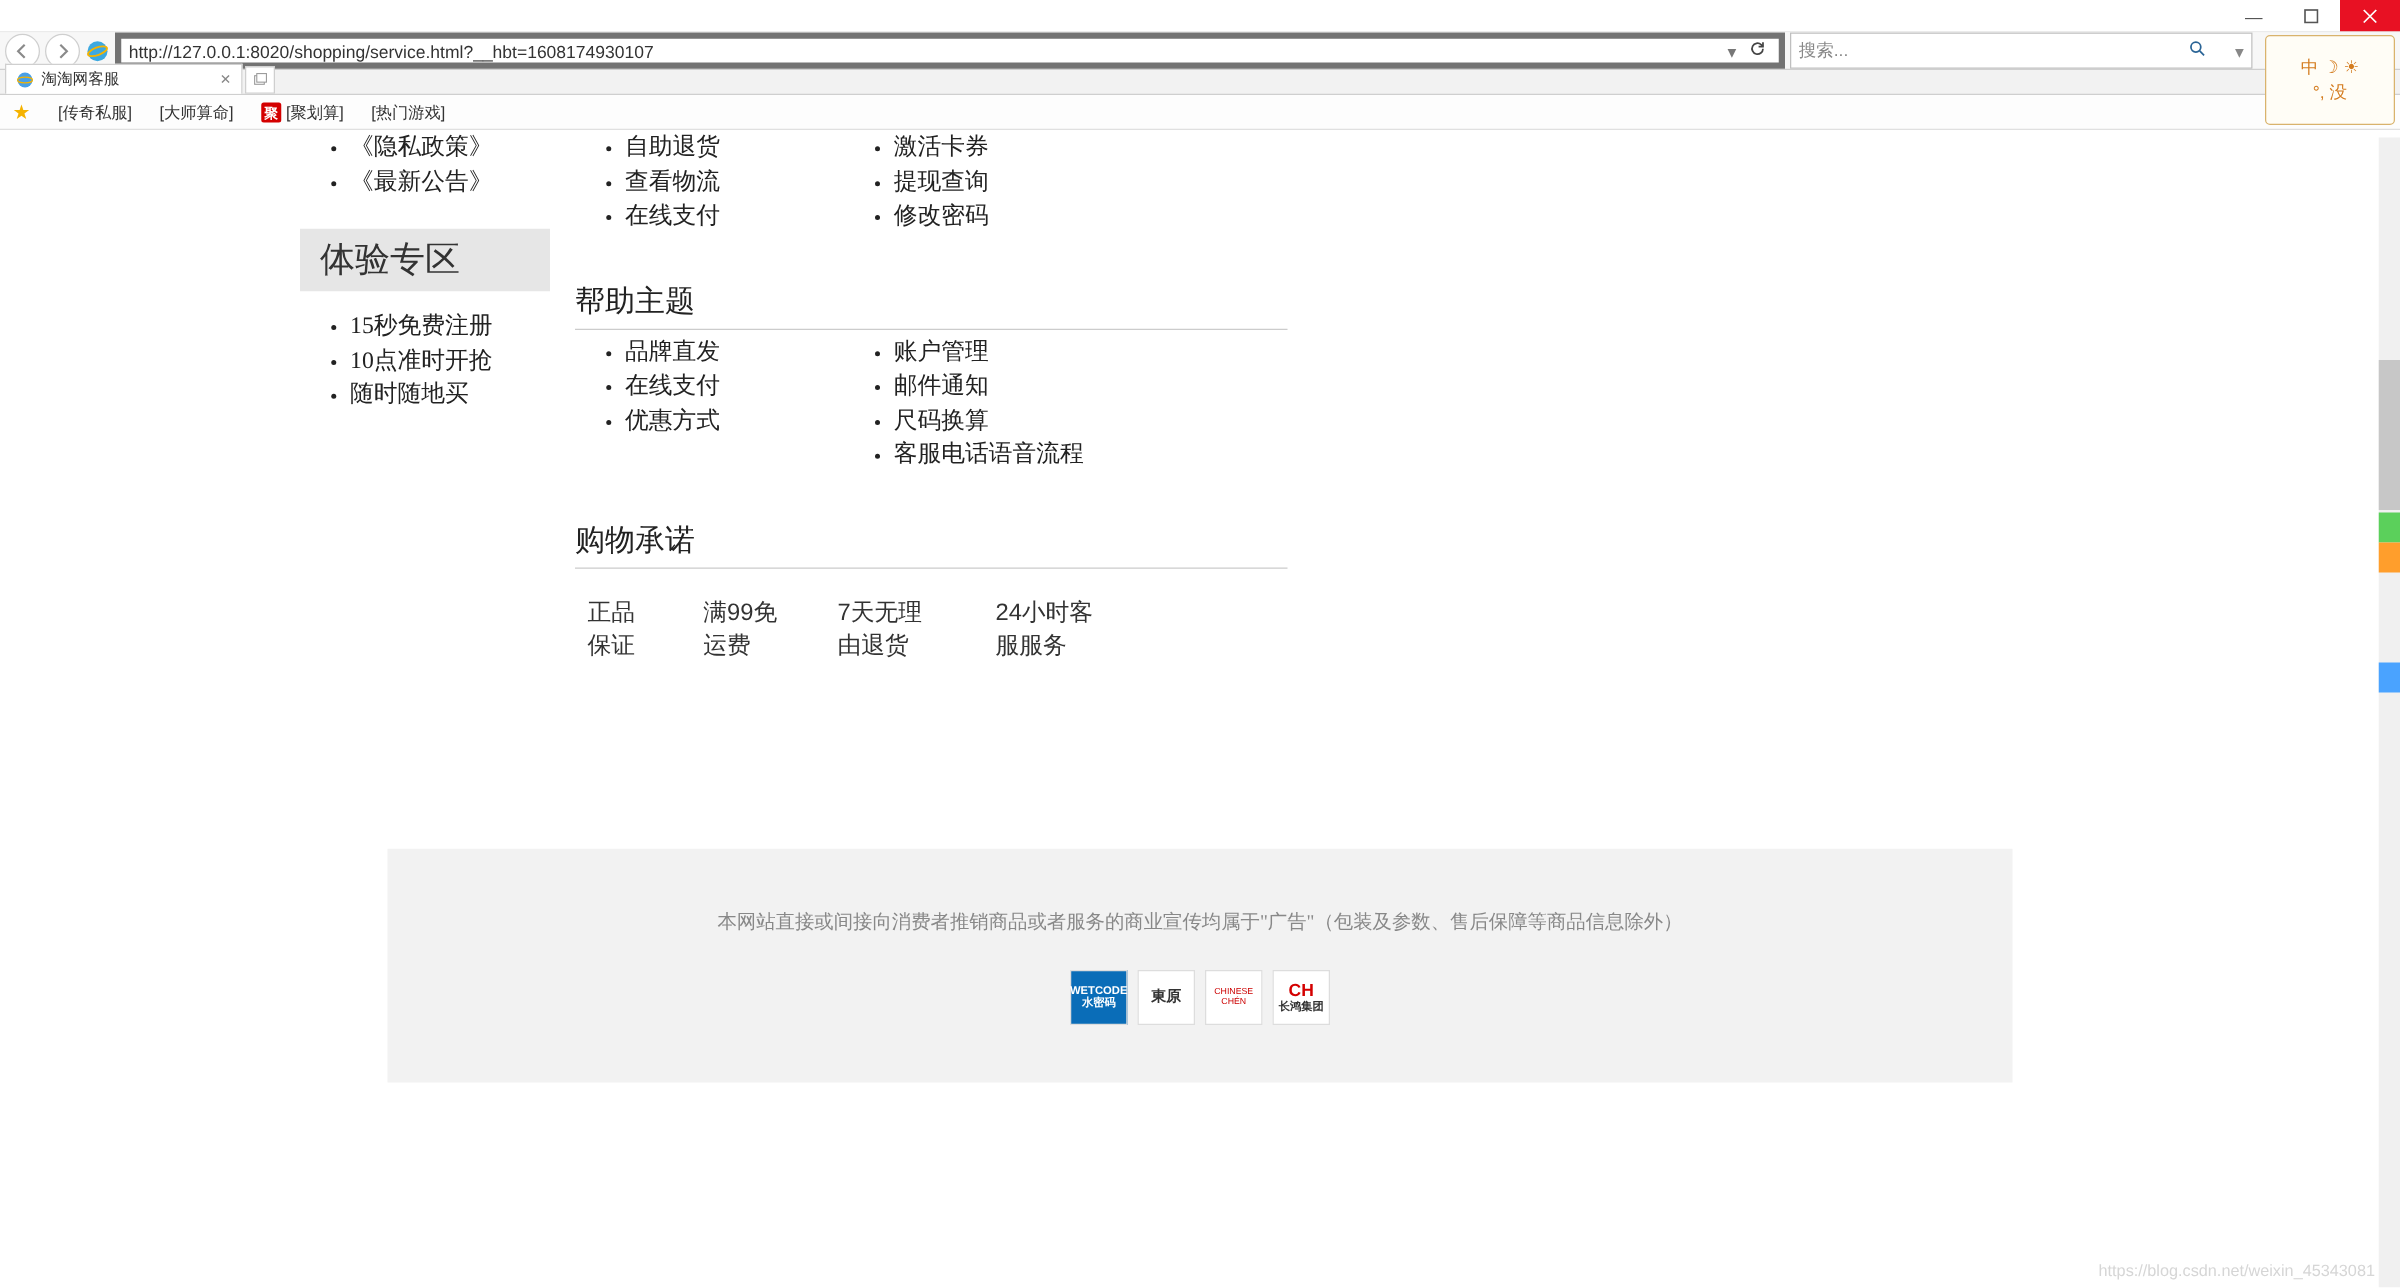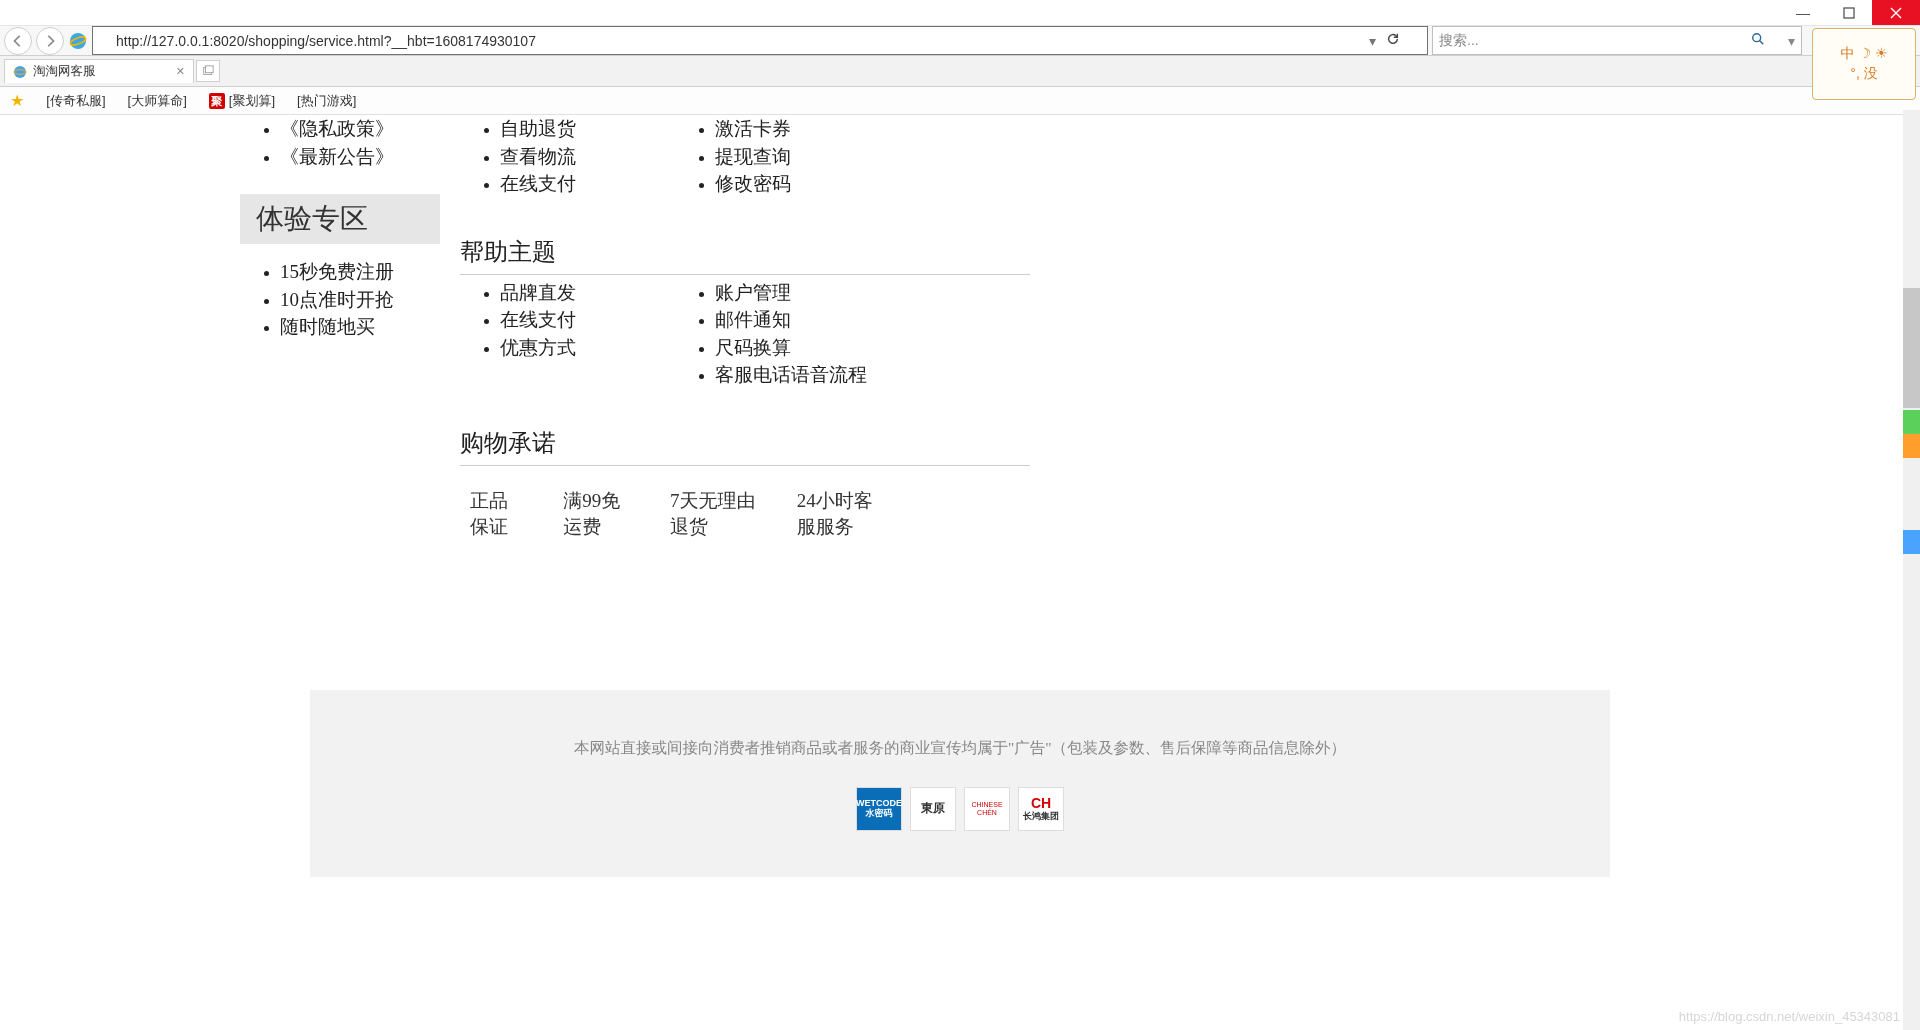--- a/index.html
+++ b/index.html
@@ -10,29 +10,29 @@
   .titlebar { height:26px; background:#fff; display:flex; justify-content:flex-end; align-items:stretch; border-bottom:1px solid #e5e5e5;}
   .titlebar .win-btn { width:46px; display:flex; align-items:center; justify-content:center; color:#555; }
   .titlebar .win-btn.close { background:#e81123; color:#fff; width:48px; }
   .titlebar .win-btn svg{width:12px;height:12px;}
 
   
   .navrow { height:30px; display:flex; align-items:stretch; padding:0 4px; gap:4px; border-bottom:1px solid #cfcfcf; background:#f7f7f7;}
   .navbtn { width:28px; height:28px; border:1px solid #cfcfcf; border-radius:14px; background:#fff; display:flex; align-items:center; justify-content:center; color:#7a7a7a; margin-top:1px;}
   .navbtn svg{width:14px;height:14px;}
   .ie-icon { width:20px; height:20px; align-self:center; display:flex; align-items:center; justify-content:center;}
-  .urlbox { flex:1; border:1px solid #737373; background:#fff; display:flex; align-items:center; padding:0 23px; font-size:14px; color:#333; gap:6px;}
+  .urlbox { flex:1; border:5px solid #737373; background:#fff; display:flex; align-items:center; padding:0 6px; font-size:14px; color:#333; gap:6px;}
   .urlbox .dd{color:#777;}
   .urlbox .refresh{color:#555; padding:0 4px;}
   .searchbox { width:370px; border:1px solid #bfbfbf; background:#fff; display:flex; align-items:center; padding:0 6px; color:#888; gap:23px;}
   .searchbox .mag{color:#2a6496;}
   .rightpad{width:110px;}
 
   
-  .tabstrip { height:31px; background:#f2f2f2; display:flex; align-items:center; border-bottom:1px solid #cfcfcf; padding-left:4px; gap:2px;}
+  .tabstrip { height:20px; background:#f2f2f2; display:flex; align-items:flex-end; border-bottom:1px solid #cfcfcf; padding-left:4px; gap:2px;}
   .tab { height:24px; min-width:190px; background:#fff; border:1px solid #cfcfcf; border-bottom:none; display:flex; align-items:center; padding:0 8px; gap:6px; font-size:12.5px; color:#333; position:relative;}
   .tab .fav{width:14px;height:14px;display:inline-flex;align-items:center;justify-content:center;color:#1e90ff;font-size:12px;}
   .tab .closex{margin-left:auto;color:#888;font-size:11px;}
   .newtab{width:24px;height:22px;border:1px solid #cfcfcf;background:#fff;display:flex;align-items:center;justify-content:center;}
 
   
   .bmbar { height:28px; background:#fdfdfd; border-bottom:1px solid #e0e0e0; display:flex; align-items:center; padding:0 10px; gap:22px; font-size:13px; color:#333;}
   .star{color:#f5b301;font-size:16px;}
   .ju-badge{display:inline-flex;align-items:center;justify-content:center;width:16px;height:16px;background:#d40000;color:#fff;font-size:11px;font-weight:bold;border-radius:2px;margin-right:4px;}
 
@@ -43,21 +43,21 @@
   .page { position:relative; padding-top:0; }
   .content { width:1100px; margin-left:240px; display:flex; align-items:flex-start; }
   .col-left { width:220px; padding-right:20px;}
   .col-mid  { width:430px; }
 
   ul { margin:0 0 10px 0; padding-left:40px; }
   li { font-size:19px; line-height:1.45; color:#222; font-family: "SimSun","宋体",serif; }
   li::marker{font-size:16px;color:#222;}
   .section-title{ font-size:24px; color:#222; margin:28px 0 4px 0; padding-bottom:6px; border-bottom:1px solid #ccc; font-family:"SimSun","宋体",serif;}
   .sidebar-header{ background:#e6e6e6; padding:6px 16px; font-size:28px; font-family:"SimSun","宋体",serif; margin:24px 0 14px 0;}
-  .promise-row{ display:flex; gap:40px; margin-top:22px; font-size:19px; font-family:Liberation Serif, serif; padding-left:10px;}
+  .promise-row{ display:flex; gap:40px; margin-top:22px; font-size:19px; font-family:Liberation Sans, sans-serif; padding-left:10px;}
   .two-up{display:flex;}
   .two-up > ul{flex:1;}
 
   
   .footer{ margin:150px auto 0 auto; width:1300px; background:#f2f2f2; padding:28px 0 46px 0; text-align:center;}
   .footer .links{font-size:16px;color:#666;font-family:"SimSun","宋体",serif;}
   .footer .links span{margin:0 12px;color:#bbb;}
   .footer .links a{color:#555;text-decoration:underline;cursor:pointer;}
   .footer .disclaimer{margin-top:20px;color:#888;font-size:15.5px;font-family:"SimSun","宋体",serif;}
   .footer .logos{margin-top:28px;display:flex;justify-content:center;gap:8px;}

